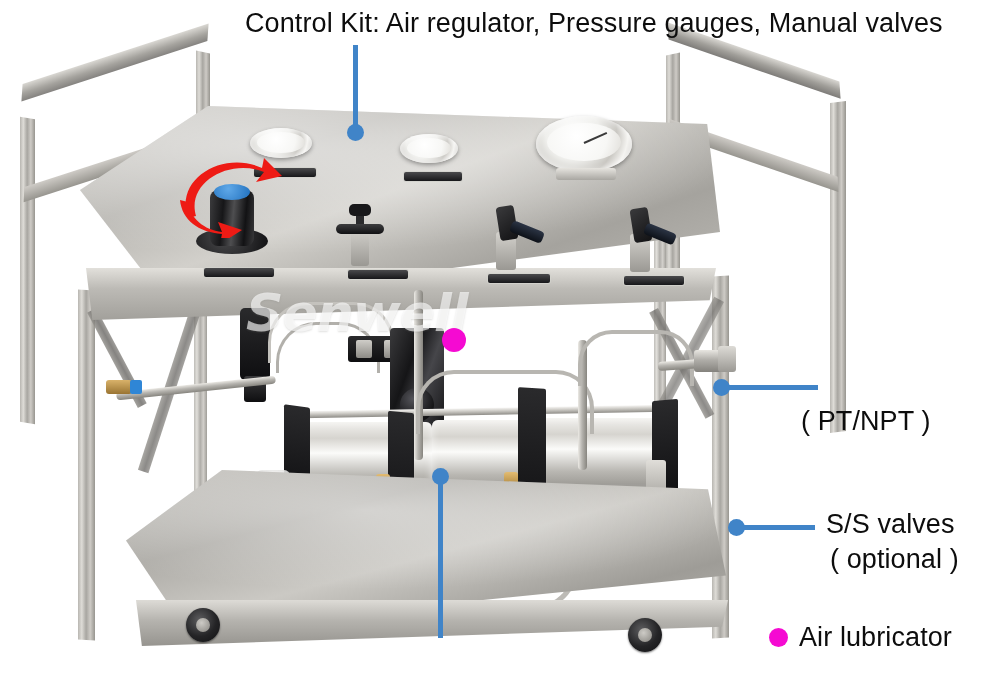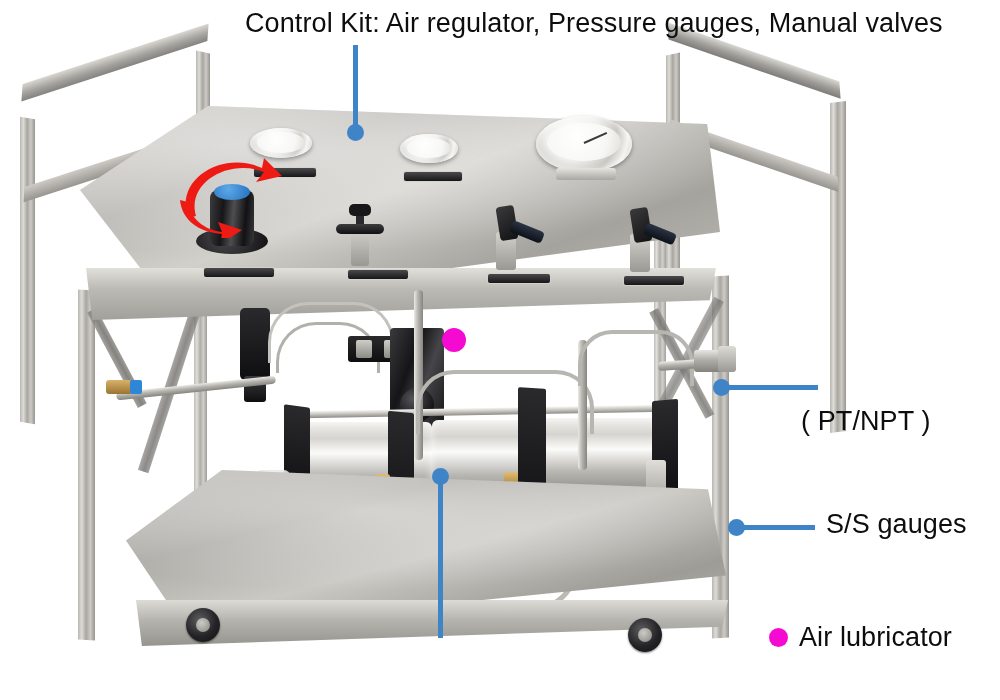--- a/index.html
+++ b/index.html
@@ -267,36 +267,38 @@
     <div class="abs" style="left:238px;top:430px;width:34px;height:58px;border-radius:6px;
                 background:linear-gradient(150deg,rgba(255,255,255,.92),rgba(222,220,215,.75));
                 box-shadow:inset 0 0 6px rgba(170,170,165,.5);"></div>
 
     <div id="bottom-deck"></div>
     <div id="bottom-deck-front"></div>
 
     <div class="wheel" style="left:168px;top:568px;"></div>
     <div class="wheel" style="left:610px;top:578px;"></div>
 
+    <div class="watermark">Senwell</div>
 
     <div class="magenta-marker" style="left:424px;top:288px;"></div>
 
   </div>
 
   <div class="ann center" style="left:245px;top:8px;">Control Kit: Air regulator, Pressure gauges, Manual valves</div>
   <div class="leader" style="left:353px;top:45px;width:5px;height:85px;"></div>
   <div class="leader-dot" style="left:347px;top:124px;"></div>
 
   <div class="leader-dot" style="left:713px;top:379px;"></div>
   <div class="leader" style="left:722px;top:385px;width:96px;height:5px;"></div>
   <div class="ann" style="left:801px;top:406px;">( PT/NPT )</div>
 
   <div class="leader-dot" style="left:728px;top:519px;"></div>
   <div class="leader" style="left:737px;top:525px;width:78px;height:5px;"></div>
-  <div class="ann" style="left:826px;top:509px;">S/S gauges</div>
+  <div class="ann" style="left:826px;top:509px;">S/S valves</div>
+  <div class="ann" style="left:830px;top:544px;">( optional )</div>
 
   <div class="leader-dot" style="left:432px;top:468px;"></div>
   <div class="leader" style="left:438px;top:476px;width:5px;height:162px;"></div>
 
   <div class="legend-dot" style="left:769px;top:628px;"></div>
   <div class="ann" style="left:799px;top:622px;">Air lubricator</div>
 
 </div>
 
 </body></html>

